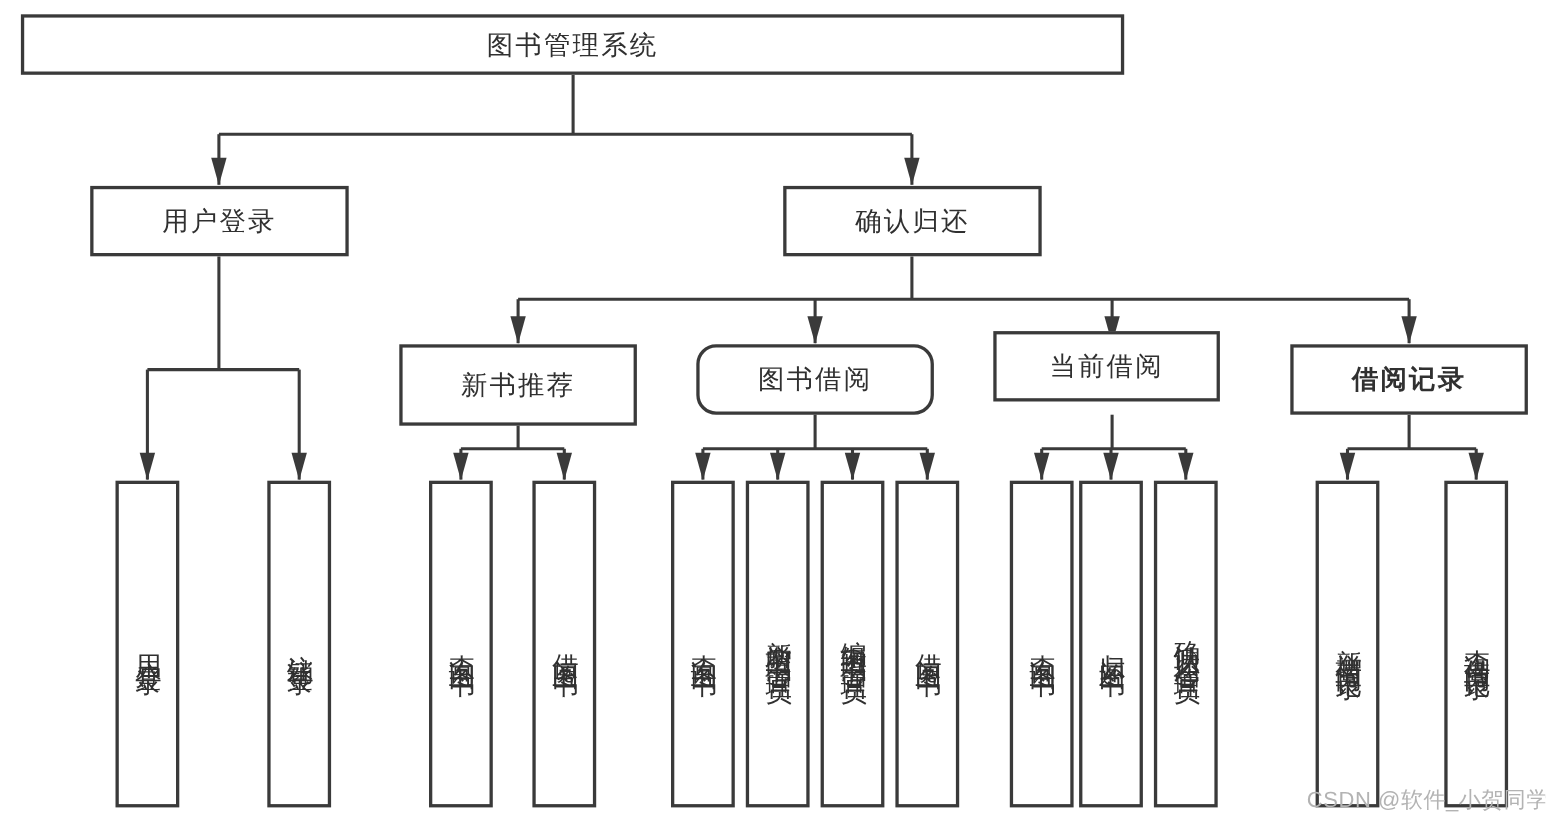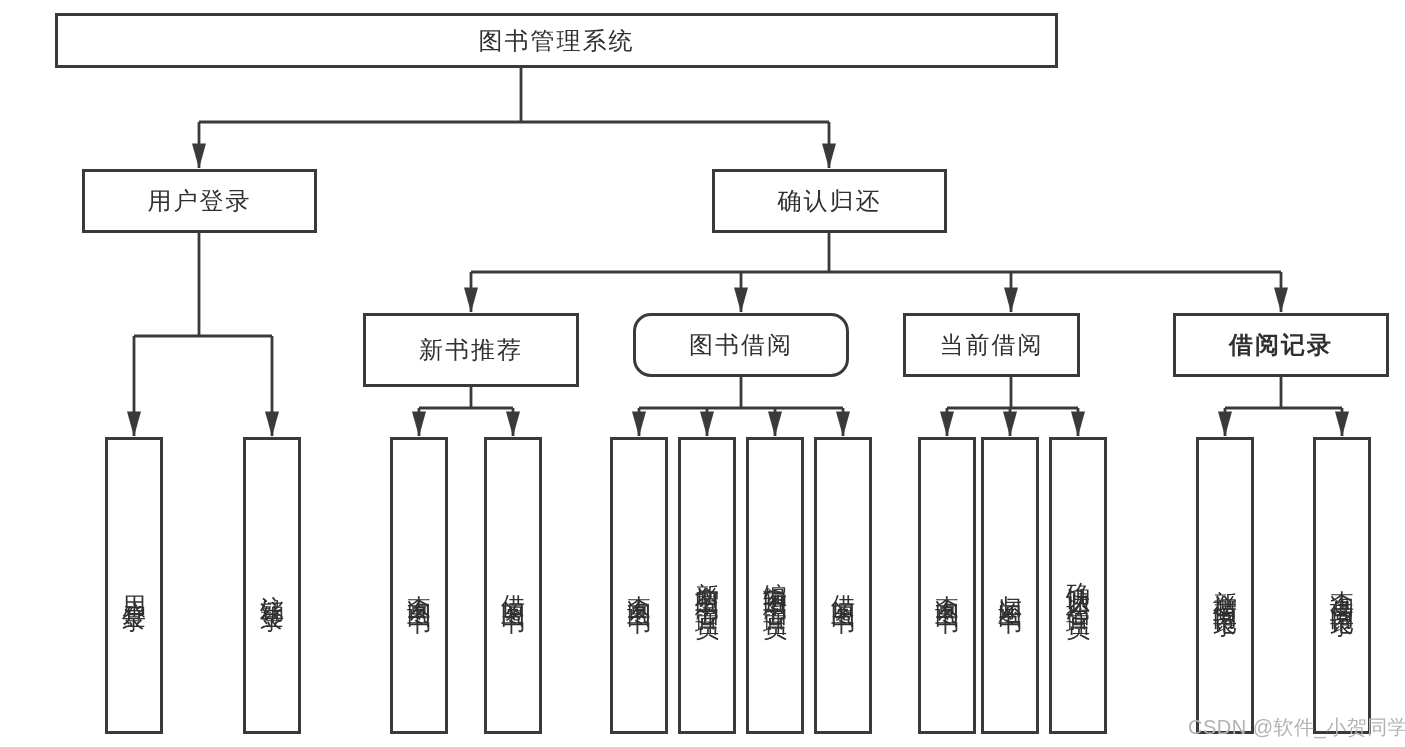--- a/index.html
+++ b/index.html
@@ -93,28 +93,28 @@
     <path class="ln" marker-end="url(#arw)" d="M707,408 V436"></path>
     <path class="ln" marker-end="url(#arw)" d="M775,408 V436"></path>
     <path class="ln" marker-end="url(#arw)" d="M843,408 V436"></path>
     <path class="ln" marker-end="url(#arw)" d="M947,408 V436"></path>
     <path class="ln" marker-end="url(#arw)" d="M1010,408 V436"></path>
     <path class="ln" marker-end="url(#arw)" d="M1078,408 V436"></path>
     <path class="ln" marker-end="url(#arw)" d="M1225,408 V436"></path>
     <path class="ln" marker-end="url(#arw)" d="M1342,408 V436"></path>
   </svg>
 
-  <div class="node" style="left:19px;top:13px;width:1003px;height:55px;margin-left:36px;">图书管理系统</div>
+  <div class="node" style="left:19px;top:13px;width:1003px;height:55px;">图书管理系统</div>
 
   <div class="node" style="left:82px;top:169px;width:235px;height:64px;">用户登录</div>
   <div class="node" style="left:712px;top:169px;width:235px;height:64px;">确认归还</div>
 
   <div class="node" style="left:363px;top:313px;width:216px;height:74px;">新书推荐</div>
   <div class="node" style="left:633px;top:313px;width:216px;height:64px;border-radius:18px;">图书借阅</div>
-  <div class="node" style="left:903px;top:313px;width:177px;height:64px;">当前借阅</div>
+  <div class="node" style="left:903px;top:301px;width:206px;height:64px;">当前借阅</div>
   <div class="node" style="left:1173px;top:313px;width:216px;height:64px;font-weight:bold;">借阅记录</div>
 
   <div class="node vbox" style="left:105px;top:437px;width:58px;height:297px;">用户登录</div>
   <div class="node vbox" style="left:243px;top:437px;width:58px;height:297px;">注销登录</div>
 
   <div class="node vbox" style="left:390px;top:437px;width:58px;height:297px;">查询图书</div>
   <div class="node vbox" style="left:484px;top:437px;width:58px;height:297px;">借阅图书</div>
 
   <div class="node vbox" style="left:610px;top:437px;width:58px;height:297px;">查询图书</div>
   <div class="node vbox" style="left:678px;top:437px;width:58px;height:297px;">新增图书（管理员）</div>

